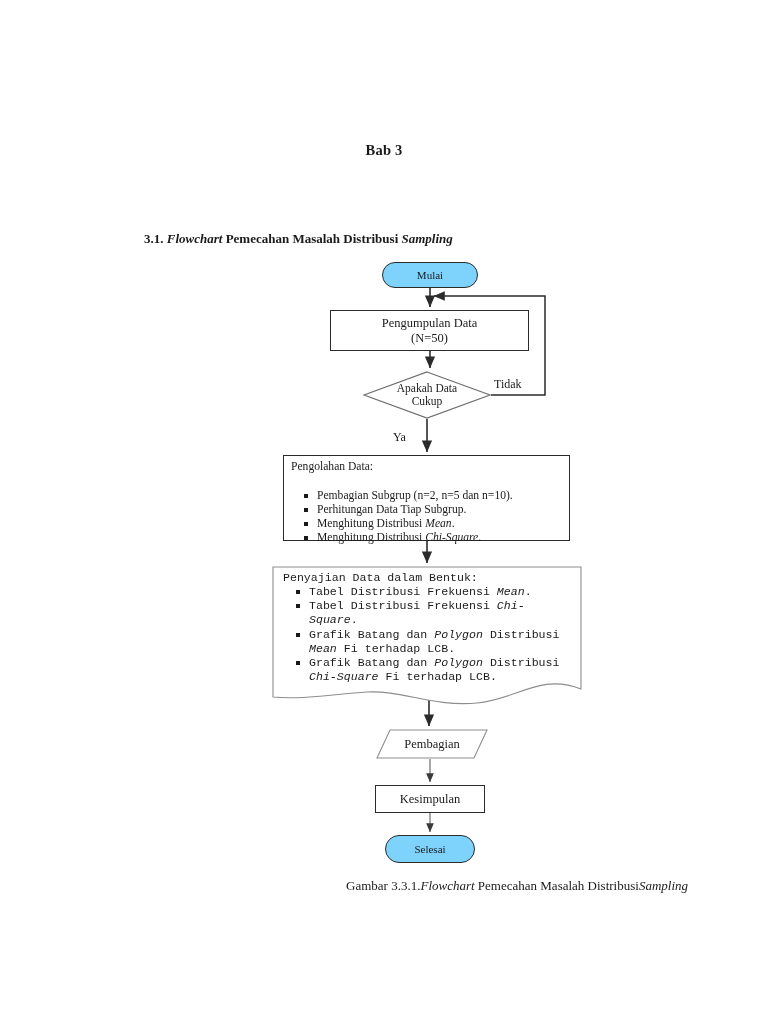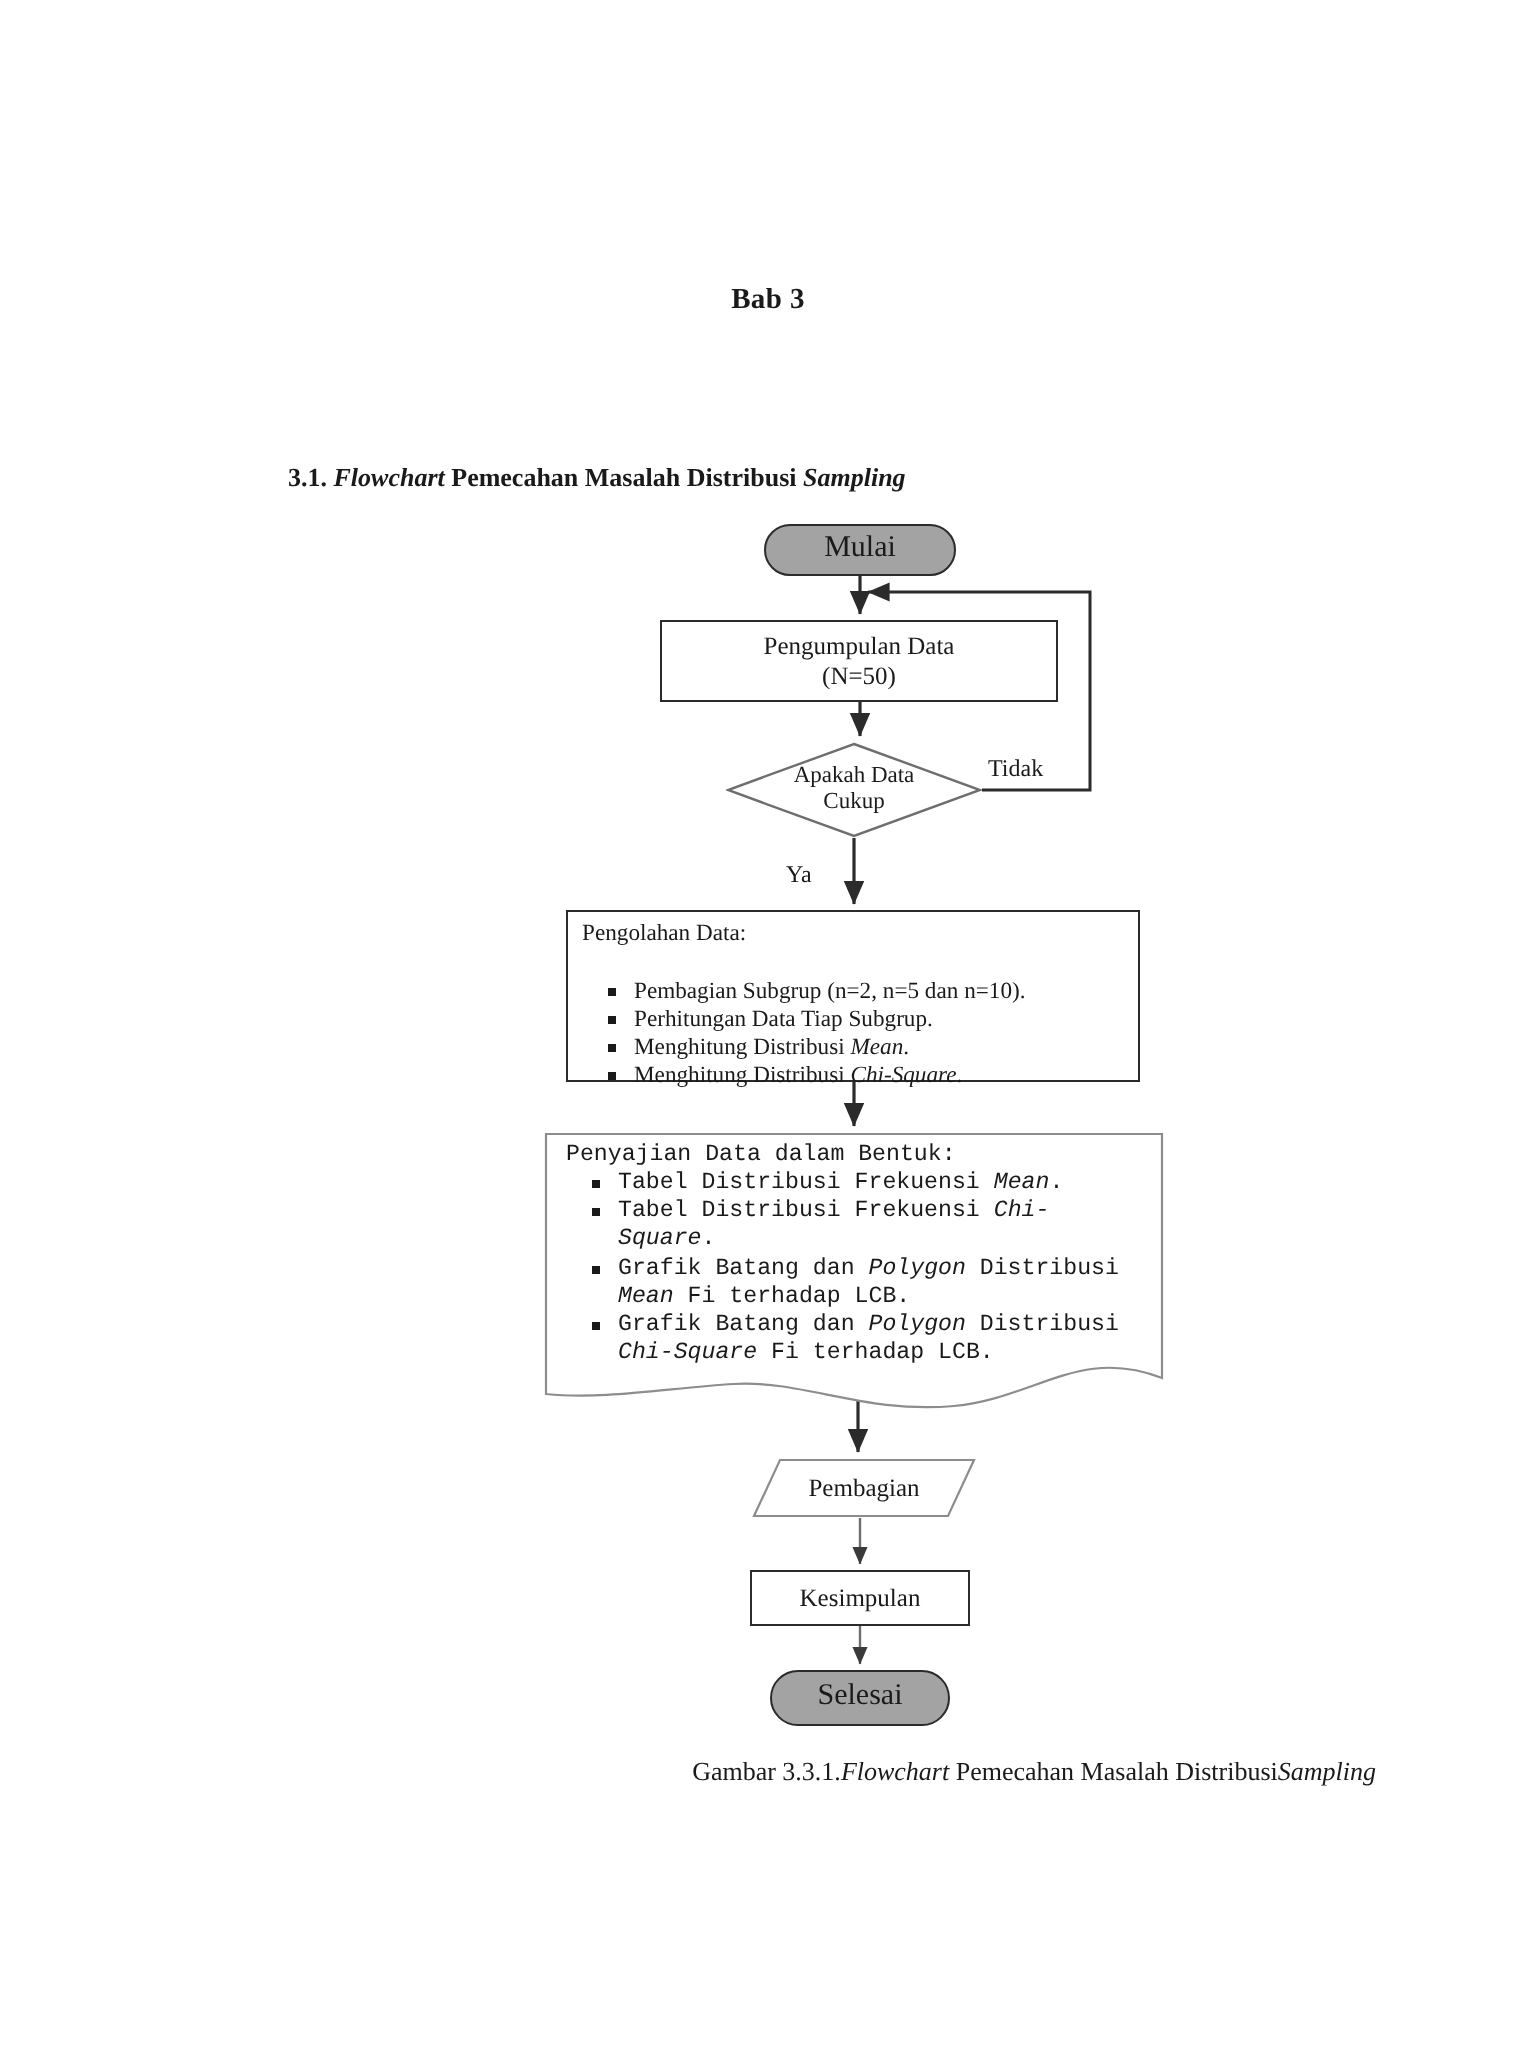--- a/index.html
+++ b/index.html
@@ -81,22 +81,22 @@
     align-items: center;
     justify-content: center;
     text-align: center;
     line-height: 1.15;
   }
 
   
   .terminal {
     border: 1.2px solid #2b2b2b;
     border-radius: 999px;
-    background: #a3a3a3;
-    font-size: 15px;
+    background: #7dd3fc;
+    font-size: 11px;
   }
   #node-mulai   { left: 382px; top: 262px; width: 96px;  height: 26px; }
   #node-selesai { left: 385px; top: 835px; width: 90px;  height: 28px; }
 
   
   .process {
     border: 1.6px solid #2b2b2b;
     background: #fff;
     font-size: 12.5px;
   }

